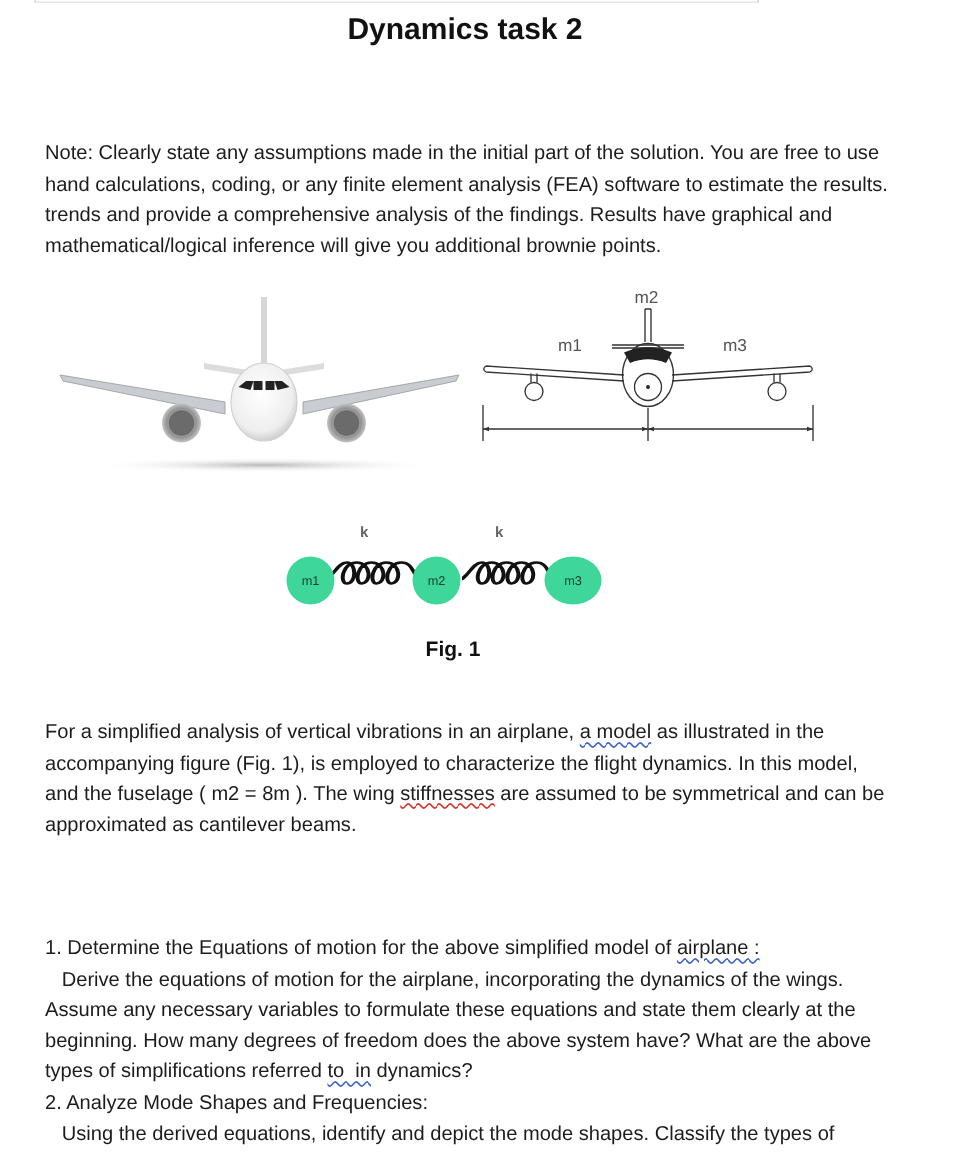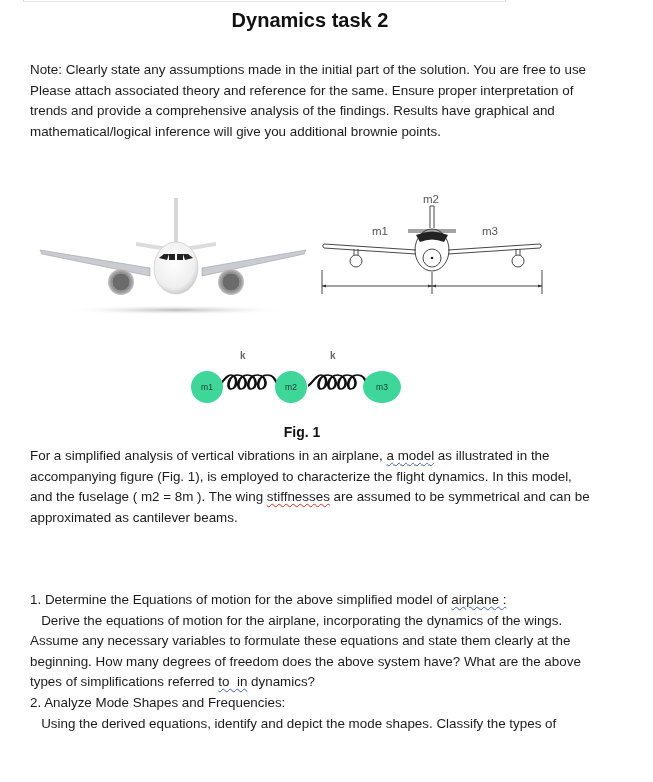--- a/index.html
+++ b/index.html
@@ -13,20 +13,21 @@
       border-left: 1px solid #d6d6d6; border-right: 1px solid #d6d6d6; border-bottom: 1px solid #e6e6e6;
     }
     .title {
       position: absolute; left: 0; top: 9px; width: 620px; text-align: center;
       font-size: 20px; font-weight: bold; color: #111;
     }
     .para {
       position: absolute; left: 30px; width: 605px;
       font-size: 13.4px; line-height: 20.5px; color: #1c1c1c;
       white-space: normal;
+      margin-top: 32px;
     }
     .para .line { display: block; white-space: nowrap; }
     .note { top: 60px; }
     .desc { top: 446px; }
     .q1 { top: 590px; }
     .q2 { top: 693px; }
     .squiggle-blue {
       text-decoration: underline wavy #3b62c9;
       text-decoration-thickness: 1px;
       text-underline-offset: 2px;
@@ -53,21 +54,21 @@
   </style>
 </head>
 <body>
 
 <div class="top-box"></div>
 
 <div class="title">Dynamics task 2</div>
 
 <div class="para note">
   <span class="line">Note: Clearly state any assumptions made in the initial part of the solution. You are free to use</span>
-  <span class="line">Please attach associated theory and reference for the same. Ensure proper interpretation of</span>
+  <span class="line">hand calculations, coding, or any finite element analysis (FEA) software to estimate the results.</span>
   <span class="line">trends and provide a comprehensive analysis of the findings. Results have graphical and</span>
   <span class="line">mathematical/logical inference will give you additional brownie points.</span>
 </div>
 
 <div class="figure-photo">
   <svg width="270" height="130" viewBox="0 0 270 130">
     <defs>
       <radialGradient id="shadow" cx="50%" cy="50%" r="50%">
         <stop offset="0%" stop-color="#9a9a9a" stop-opacity="0.7"></stop>
         <stop offset="100%" stop-color="#ffffff" stop-opacity="0"></stop>

